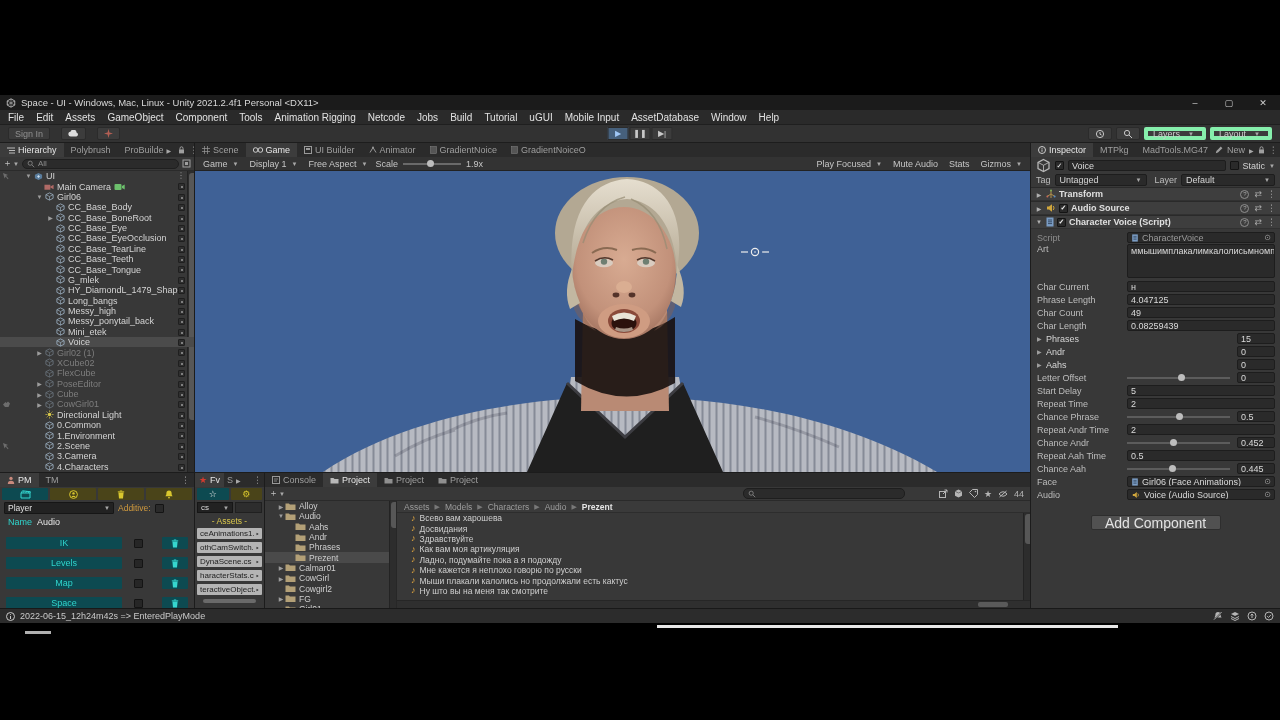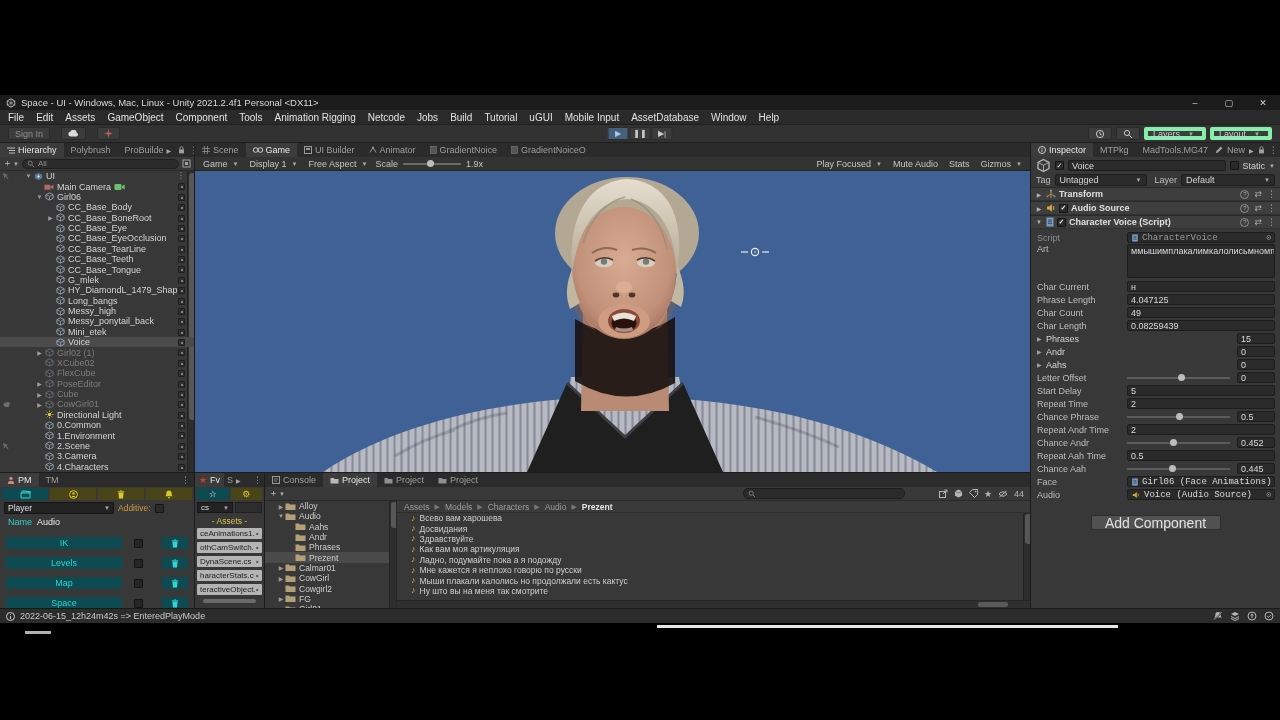--- a/index.html
+++ b/index.html
@@ -73,21 +73,21 @@
   .hicons{margin-left:auto;display:flex;align-items:center;gap:5px;color:#a8a8a8;font-weight:normal;font-size:9px;}
   .qm{width:9px;height:9px;border:1px solid #8e8e8e;border-radius:50%;font-size:6px;display:inline-flex;align-items:center;justify-content:center;}
   .irow{min-height:13px;display:flex;align-items:center;padding:0 5px 0 6px;font-size:9px;flex:none;}
   .ilabel{width:90px;color:#bdbdbd;flex:none;white-space:nowrap;overflow:hidden;}
   .ilabel.dim2{color:#8d8d8d;}
   .ival{flex:1;display:flex;align-items:center;min-width:0;}
   .wide{flex:1;}
   .small{width:38px;flex:none;margin-left:auto;}
   .track{flex:1;height:2px;background:#5c5c5c;position:relative;margin-right:7px;}
   .thumb{position:absolute;top:-3px;width:7px;height:7px;background:#bdbdbd;border-radius:50%;}
-  .objfield{flex:1;display:flex;align-items:center;gap:3px;font-family:Liberation Mono, monospace;}
+  .objfield{flex:1;display:flex;align-items:center;gap:3px;}
   .picker{margin-left:auto;color:#9a9a9a;font-size:8px;}
   .addbtn{width:130px;height:15px;margin:14px auto 0;background:#515151;border:1px solid #2e2e2e;border-radius:2px;color:#e3e3e3;font-size:14px;display:flex;align-items:center;justify-content:center;}
   .foldlbl{color:#d6d6d6;}
   
   .pm{width:195px;border-right:1px solid #1c1c1c;overflow:hidden;}
   .pmbtns{display:flex;gap:2px;padding:1px 2px;flex:none;}
   .pmbtn{flex:1;height:12px;display:flex;align-items:center;justify-content:center;border-radius:1px;}
   .pmbtn.teal{background:#0d4a51;color:#35d6cf;}
   .pmbtn.yel{background:#4a4419;color:#d9c72e;}
   .pmrow2{display:flex;align-items:center;padding:1px 4px;gap:4px;flex:none;}

